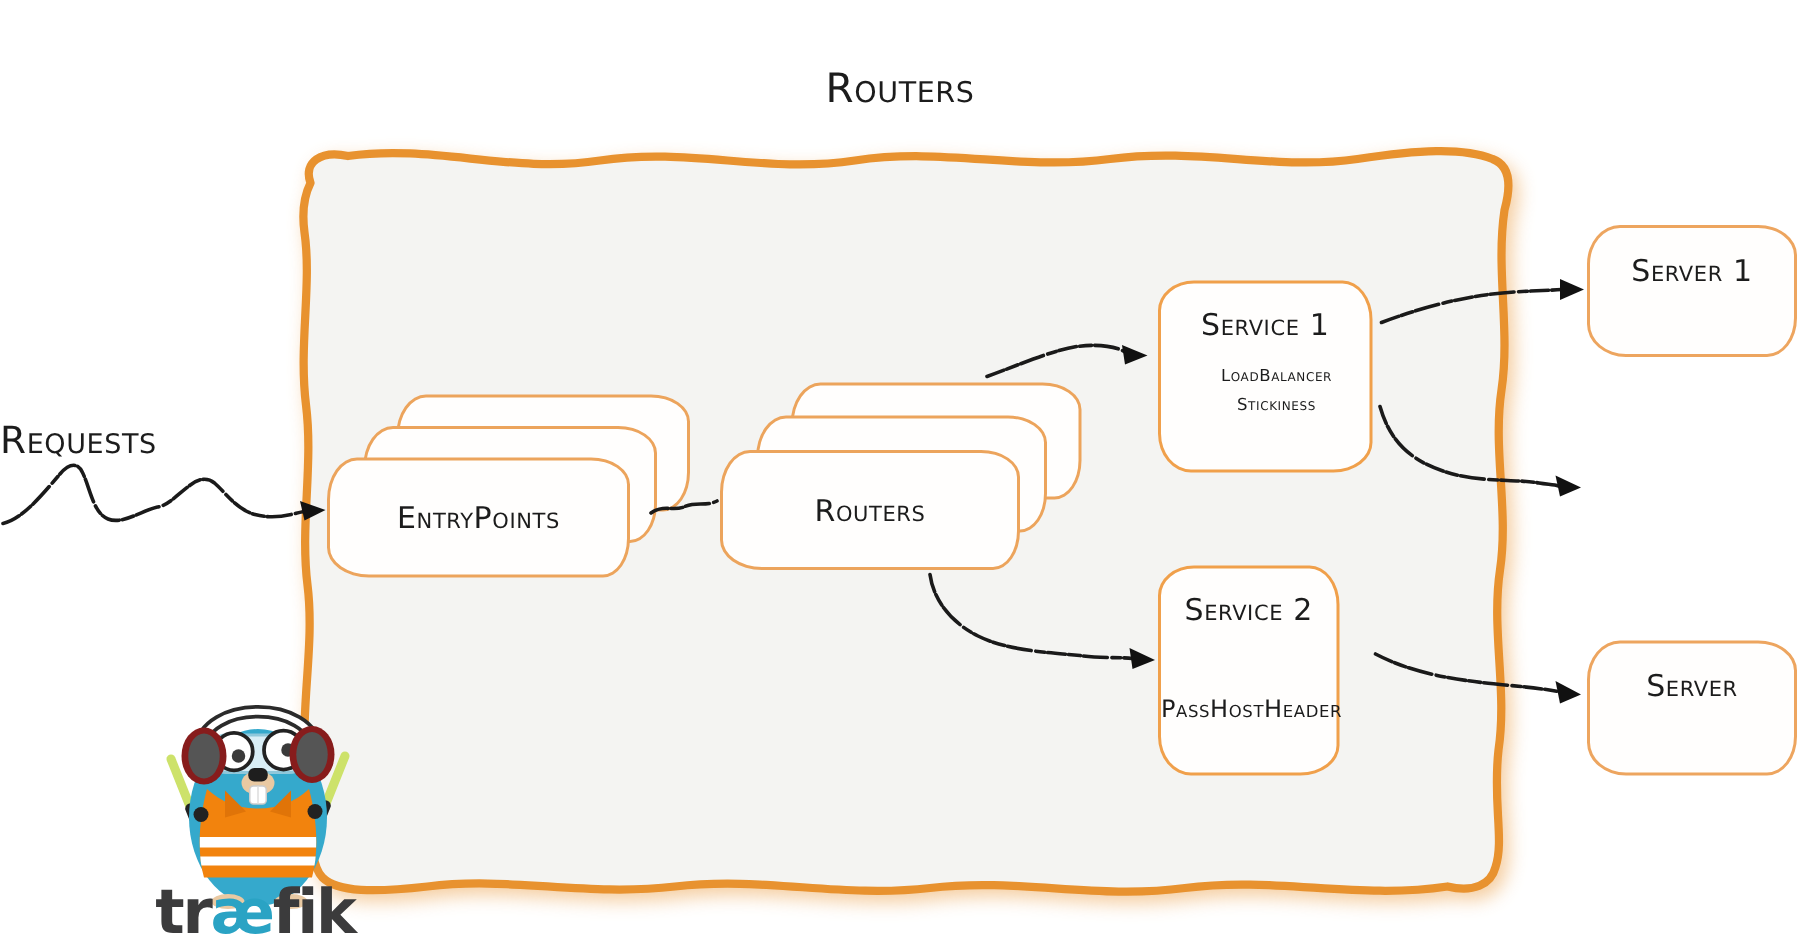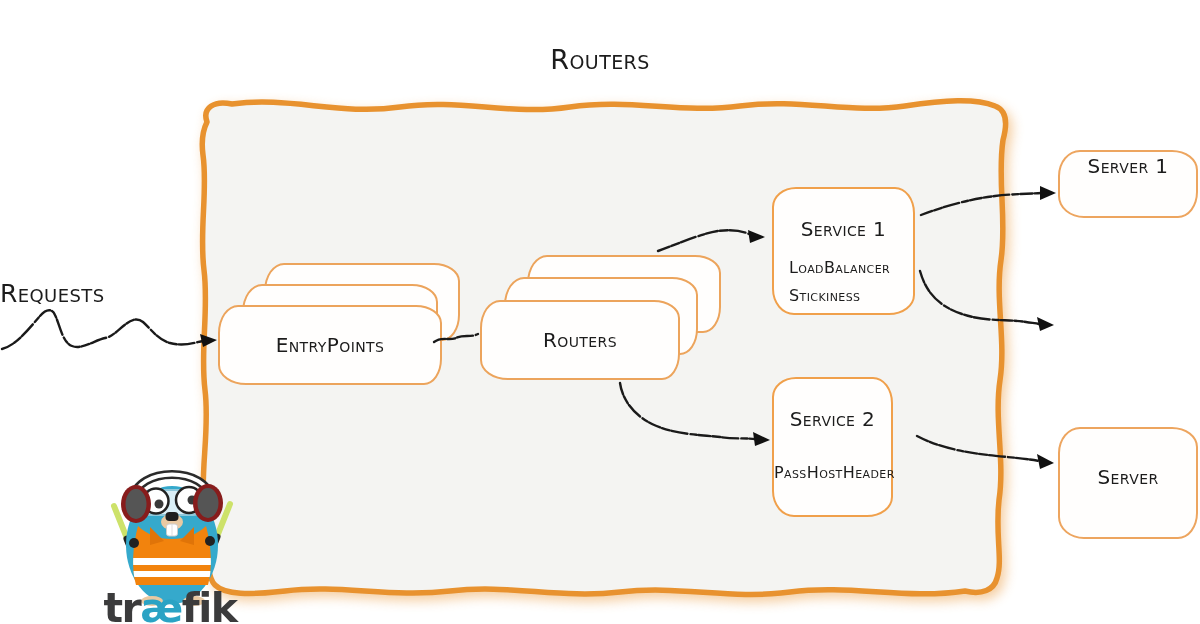--- a/index.html
+++ b/index.html
@@ -35,22 +35,22 @@
   }
   .card.front { display:flex; align-items:center; justify-content:center; }
   .card-label { font-size:20px; }
 
   .service-box {
     position:absolute; background:#fffefd;
     border:2.5px solid #f0a04b;
     border-radius:24px 20px 26px 22px / 20px 26px 20px 26px;
     text-align:center;
   }
-  .service-title { font-size:20px; margin-top:28px; }
-  .service-detail { font-size:16px; text-align:left; padding-left:15px; line-height:1.75; }
+  .service-title { font-size:20px; margin-top:15px; }
+  .service-detail { font-size:11px; text-align:center; padding-left:15px; line-height:1.75; }
   .service-detail.single { position:absolute; top:80px; left:0; right:0; text-align:center; padding-left:0; }
 
   .server-box {
     position:absolute; left:1058px; width:140px; background:#fffefd;
     border:2px solid #eda55f;
     border-radius:22px 26px 20px 26px / 26px 20px 26px 22px;
     text-align:center; font-size:20px;
   }
 
   
@@ -92,21 +92,21 @@
 </svg>
 
 <div class="node-layer">
 
   <div class="diagram-title sc">Routers</div>
   <div class="requests-label sc">Requests</div>
 
   <div>
     <div class="card" style="left:264px; top:263px; width:196px; height:78px;"></div>
     <div class="card" style="left:242px; top:284px; width:196px; height:78px;"></div>
-    <div class="card front" style="left:218px; top:305px; width:224px; height:80px;">
+    <div class="card front" style="left:218px; top:305px; width:202px; height:80px;">
       <span class="card-label sc">EntryPoints</span>
     </div>
   </div>
 
   <div>
     <div class="card" style="left:527px; top:255px; width:194px; height:78px;"></div>
     <div class="card" style="left:504px; top:277px; width:194px; height:78px;"></div>
     <div class="card front" style="left:480px; top:300px; width:200px; height:80px;">
       <span class="card-label sc">Routers</span>
     </div>
@@ -118,24 +118,24 @@
       <div>LoadBalancer</div>
       <div>Stickiness</div>
     </div>
   </div>
 
   <div class="service-box" style="left:772px; top:377px; width:121px; height:140px;">
     <div class="service-title sc">Service 2</div>
     <div class="service-detail single sc" style="font-size:16px;">PassHostHeader</div>
   </div>
 
-  <div class="server-box sc" style="top:150px; height:68px; padding-top:2px;">
+  <div class="server-box sc" style="top:150px; height:88px; padding-top:16px;">
     <span>Server 1</span>
   </div>
-  <div class="server-box sc" style="top:427px; height:112px; padding-top:36px;">
+  <div class="server-box sc" style="top:427px; height:90px; padding-top:16px;">
     <span>Server</span>
   </div>
 </div>
 
 <svg id="arrow-svg" xmlns="http://www.w3.org/2000/svg">
   <g stroke="#1a1a1a" stroke-width="2.4" fill="none" stroke-dasharray="12 2 8 2 16 3 6 2" stroke-linecap="round">
     <path d="M 2 349 C 15 346 28 330 40 316 C 46 309 52 308 55 315 C 60 325 62 342 72 346
          C 82 350 95 340 105 338 C 112 337 118 330 126 324 C 132 319 138 318 143 322
          C 150 328 158 340 170 343 C 185 347 196 342 203 341"></path>
     <path d="M 434 342 C 442 336 448 341 456 338 C 464 334 470 338 478 334"></path>

